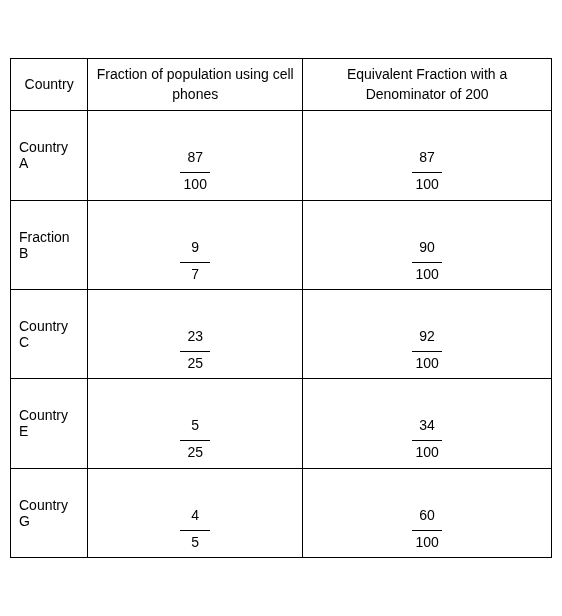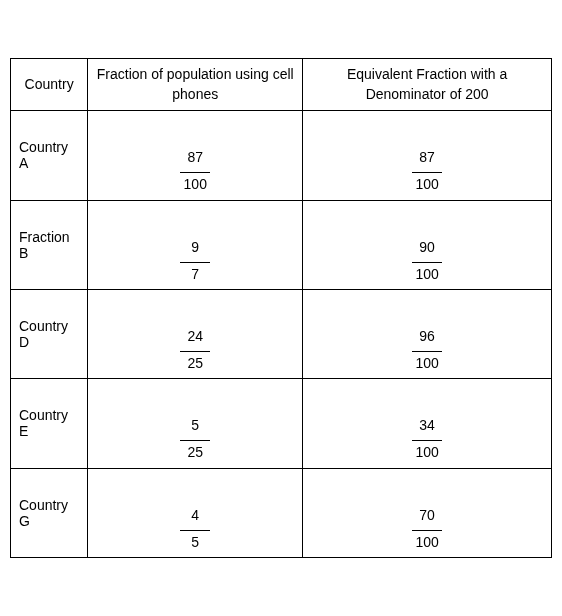--- a/index.html
+++ b/index.html
@@ -110,30 +110,30 @@
       </div>
     </td>
           <td>
       <div class="fraction">
         <span class="numerator">90</span>
         <span class="denominator">100</span>
       </div>
     </td>
         </tr>
         <tr>
-          <td class="country-name">Country D</td>
+          <td class="country-name">Country C</td>
           <td>
       <div class="fraction">
-        <span class="numerator">24</span>
+        <span class="numerator">23</span>
         <span class="denominator">25</span>
       </div>
     </td>
           <td>
       <div class="fraction">
-        <span class="numerator">96</span>
+        <span class="numerator">92</span>
         <span class="denominator">100</span>
       </div>
     </td>
         </tr>
         <tr>
           <td class="country-name">Country E</td>
           <td>
       <div class="fraction">
         <span class="numerator">5</span>
         <span class="denominator">25</span>
@@ -149,20 +149,20 @@
         <tr>
           <td class="country-name">Country G</td>
           <td>
       <div class="fraction">
         <span class="numerator">4</span>
         <span class="denominator">5</span>
       </div>
     </td>
           <td>
       <div class="fraction">
-        <span class="numerator">70</span>
+        <span class="numerator">60</span>
         <span class="denominator">100</span>
       </div>
     </td>
         </tr>
       </tbody>
   </table>
 </div>
 
 </body></html>

